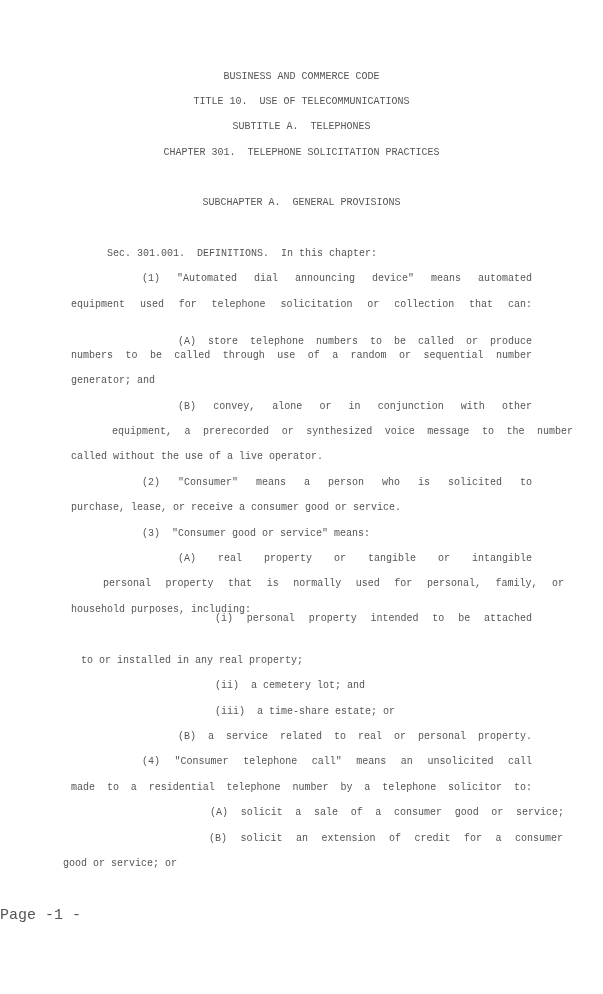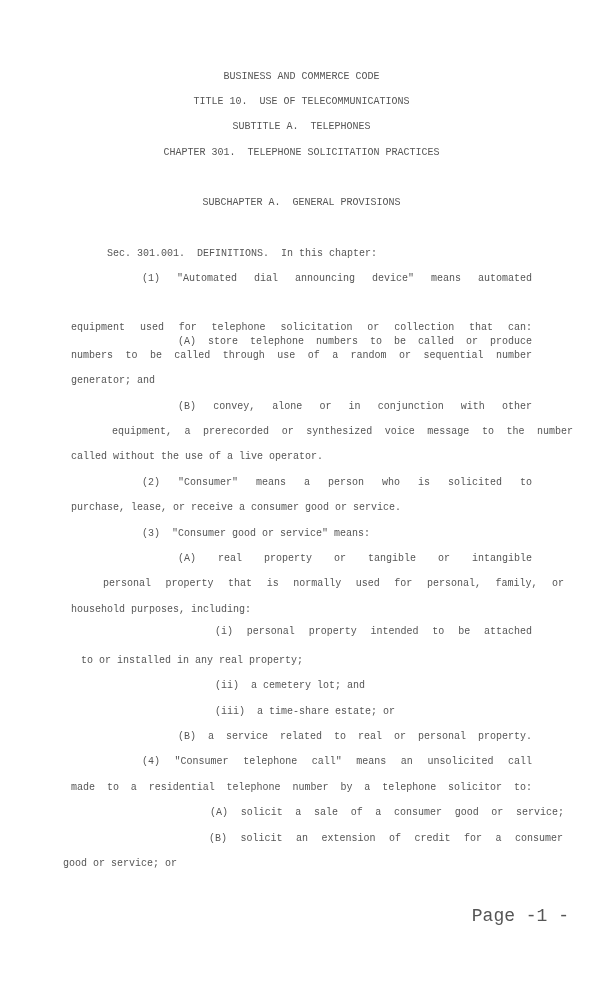--- a/index.html
+++ b/index.html
@@ -2,49 +2,49 @@
 <html><head>
 <meta charset="utf-8">
 <style>
   html, body { margin: 0; padding: 0; background: #ffffff; }
   body { width: 603px; height: 994px; position: relative; overflow: hidden;
          font-family: "Liberation Mono", "DejaVu Sans Mono", monospace; color: #555555; }
   .ln { position: absolute; left: 71px; width: 461px; font-size: 10px; line-height: 16px;
         white-space: pre; height: 16px; }
   .center { text-align: center; }
   .just { text-align: justify; text-align-last: justify; white-space: normal; }
-  .footer { position: absolute; left: 0; width: 569px; text-align: right; font-size: 18px; line-height: 16px; }
+  .footer { position: absolute; left: 0; width: 569px; text-align: left; font-size: 15px; line-height: 16px; }
 </style>
 </head>
 <body>
 
 <div>
   <div class="ln center" style="top:69px">BUSINESS AND COMMERCE CODE</div>
   <div class="ln center" style="top:94px">TITLE 10.  USE OF TELECOMMUNICATIONS</div>
   <div class="ln center" style="top:119px">SUBTITLE A.  TELEPHONES</div>
   <div class="ln center" style="top:145px">CHAPTER 301.  TELEPHONE SOLICITATION PRACTICES</div>
   <div class="ln center" style="top:195px">SUBCHAPTER A.  GENERAL PROVISIONS</div>
 
   <div id="body-lines">
       <div class="ln" style="top: 246px; left: 107px; width: 425px;">Sec. 301.001.  DEFINITIONS.  In this chapter:</div>
       <div class="ln just" style="top: 271.42px; left: 142px; width: 390px;">(1)  "Automated dial announcing device" means automated</div>
-      <div class="ln just" style="top: 296.84px; left: 71px; width: 461px; margin-top: 23px;">equipment used for telephone solicitation or collection that can:</div>
+      <div class="ln just" style="top: 296.84px; left: 71px; width: 461px;">equipment used for telephone solicitation or collection that can:</div>
       <div class="ln just" style="top: 334px; left: 178px; width: 354px;">(A)  store telephone numbers to be called or produce</div>
       <div class="ln just" style="top: 347.68px; left: 71px; width: 461px;">numbers to be called through use of a random or sequential number</div>
       <div class="ln" style="top: 373.1px; left: 71px; width: 461px;">generator; and</div>
       <div class="ln just" style="top: 398.52px; left: 178px; width: 354px;">(B)  convey, alone or in conjunction with other</div>
       <div class="ln just" style="top: 423.94px; left: 89px; width: 461px; margin-left: 23px;">equipment, a prerecorded or synthesized voice message to the number</div>
       <div class="ln" style="top: 449.36px; left: 71px; width: 461px;">called without the use of a live operator.</div>
       <div class="ln just" style="top: 474.78px; left: 142px; width: 390px;">(2)  "Consumer" means a person who is solicited to</div>
       <div class="ln" style="top: 500.2px; left: 71px; width: 461px;">purchase, lease, or receive a consumer good or service.</div>
       <div class="ln" style="top: 525.62px; left: 142px; width: 390px;">(3)  "Consumer good or service" means:</div>
       <div class="ln just" style="top: 551.04px; left: 178px; width: 354px;">(A)  real property or tangible or intangible</div>
       <div class="ln just" style="top: 576.46px; left: 71px; width: 461px; margin-left: 32px;">personal property that is normally used for personal, family, or</div>
       <div class="ln" style="top: 601.88px; left: 71px; width: 461px;">household purposes, including:</div>
-      <div class="ln just" style="top: 624px; left: 215px; width: 317px;">(i)  personal property intended to be attached</div>
+      <div class="ln just" style="top: 611px; left: 215px; width: 317px;">(i)  personal property intended to be attached</div>
       <div class="ln" style="top: 652.72px; left: 81px; width: 461px;">to or installed in any real property;</div>
       <div class="ln" style="top: 678.14px; left: 215px; width: 317px;">(ii)  a cemetery lot; and</div>
       <div class="ln" style="top: 703.56px; left: 215px; width: 317px;">(iii)  a time-share estate; or</div>
       <div class="ln just" style="top: 728.98px; left: 178px; width: 354px;">(B)  a service related to real or personal property.</div>
       <div class="ln just" style="top: 754.4px; left: 142px; width: 390px;">(4)  "Consumer telephone call" means an unsolicited call</div>
       <div class="ln just" style="top: 779.82px; left: 71px; width: 461px;">made to a residential telephone number by a telephone solicitor to:</div>
       <div class="ln just" style="top: 805.24px; left: 178px; width: 354px; margin-left: 32px;">(A)  solicit a sale of a consumer good or service;</div>
       <div class="ln just" style="top: 830.66px; left: 178px; width: 354px; margin-left: 31px;">(B)  solicit an extension of credit for a consumer</div>
       <div class="ln" style="top: 856.08px; left: 63px; width: 461px;">good or service; or</div>
     </div>

